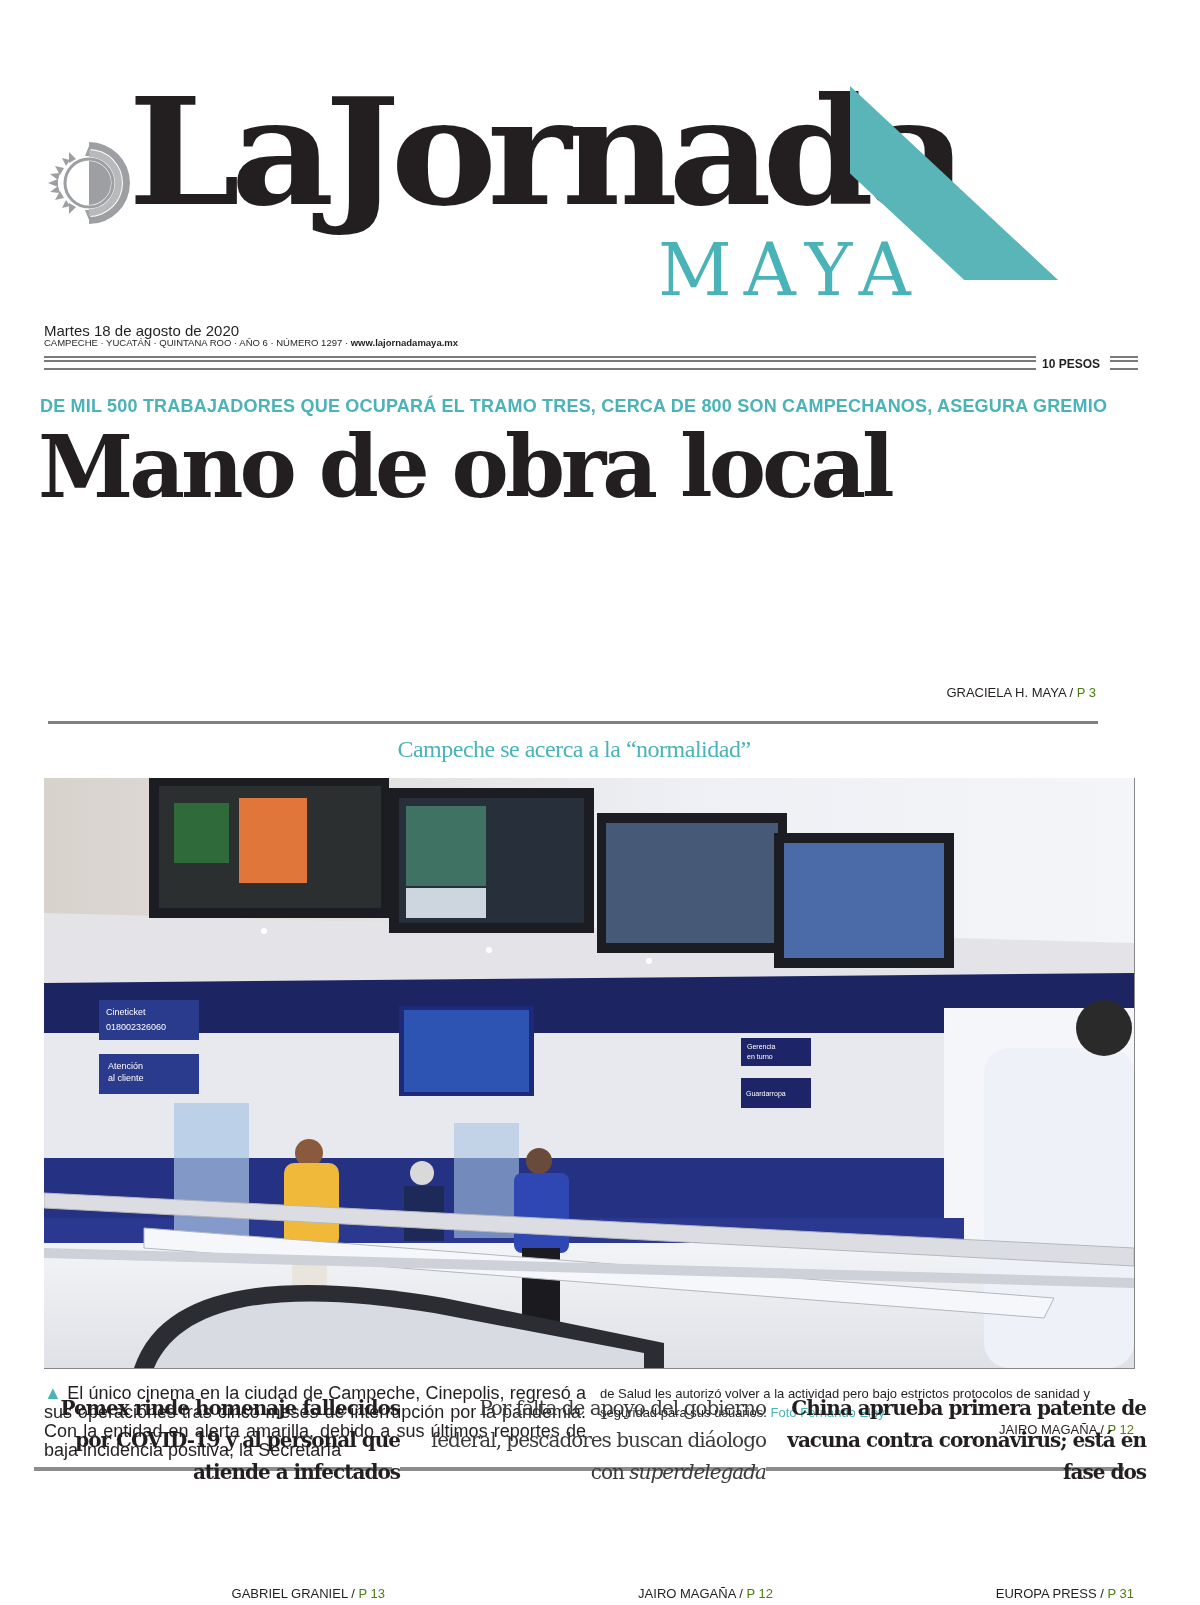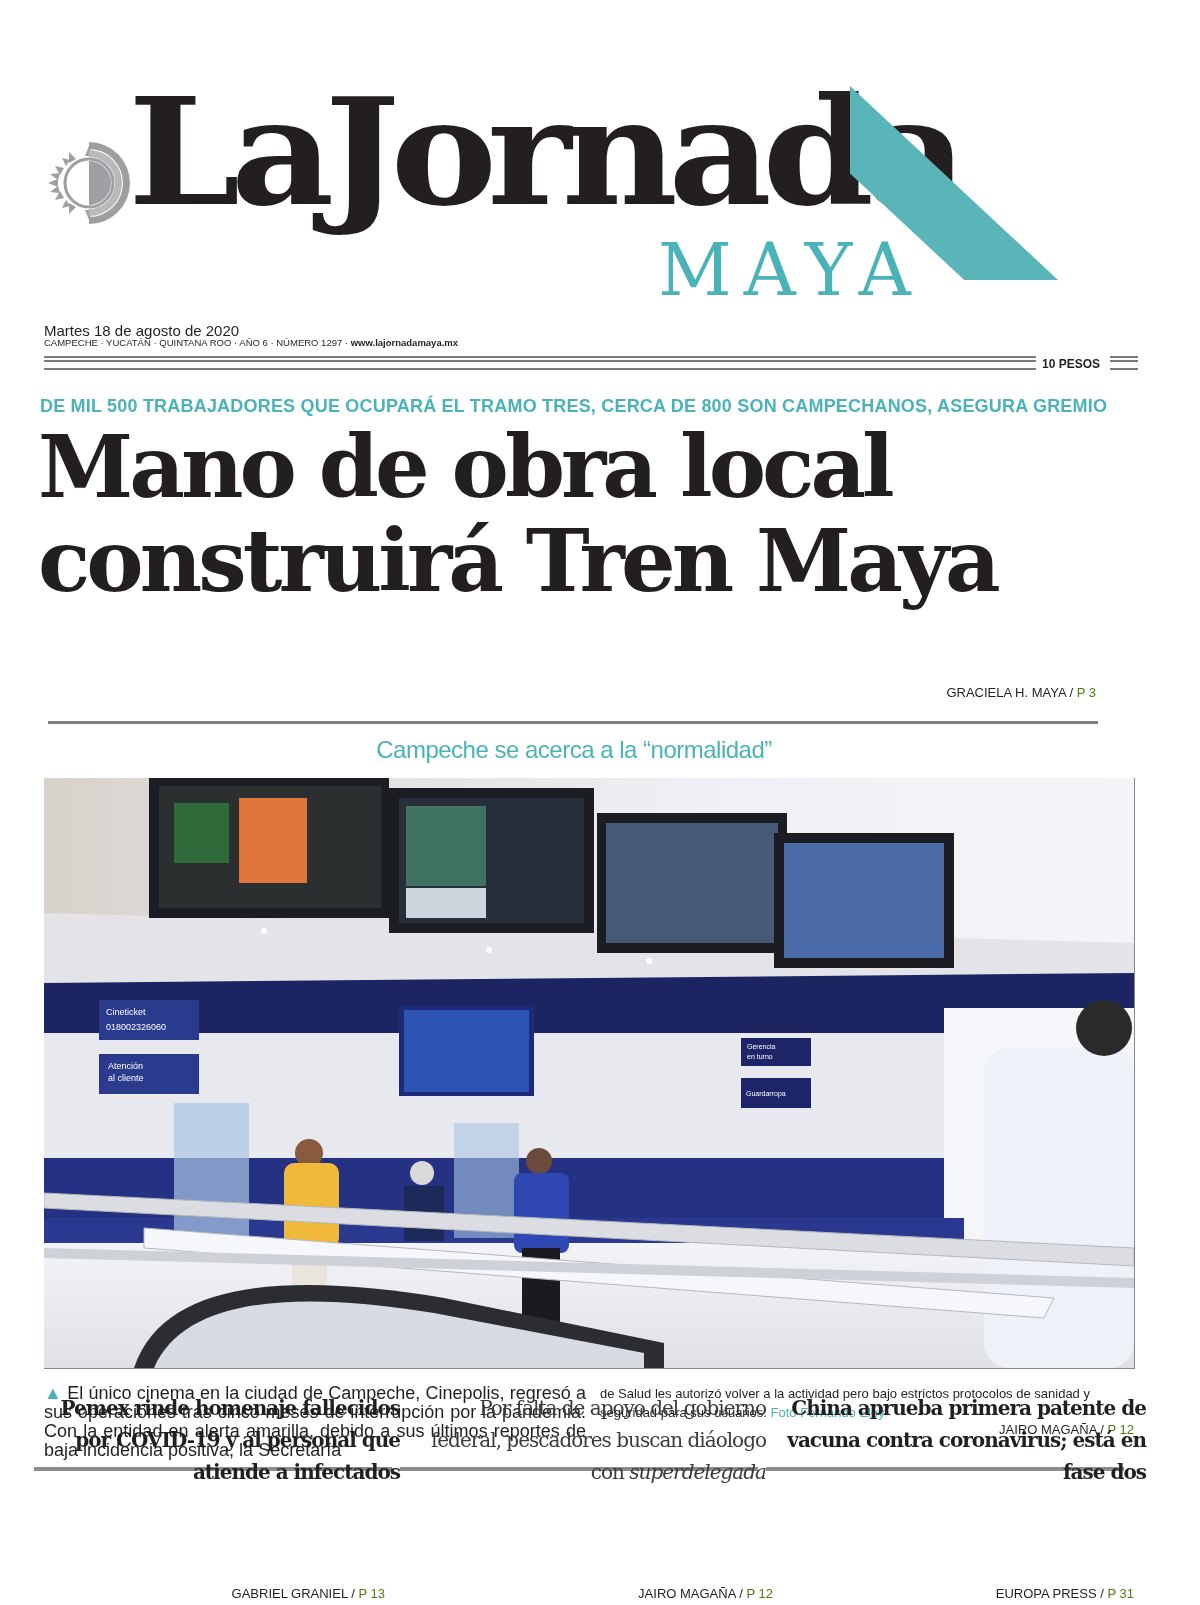--- a/index.html
+++ b/index.html
@@ -23,21 +23,21 @@
   .rule3 { position:absolute; height:10px; border-top:2px solid #7a7a7a; border-bottom:2px solid #7a7a7a; }
   .rule3::after { content:""; position:absolute; left:0; right:0; top:2px; height:2px; background:#7a7a7a; }
   #price { left:1042px; top:357px; font-size:12px; font-weight:bold; letter-spacing:0; }
 
   #kicker { left:40px; top:396px; font-size:18px; font-weight:bold; color:#4ab3b8; letter-spacing:0.2px; white-space:nowrap; }
   #headline { left:38px; top:420px; width:1140px; font-family:"DejaVu Serif", serif; font-weight:bold; font-size:86px; line-height:94px; letter-spacing:-4px; color:#231f20; }
   #hl-byline { right:104px; top:685px; font-size:13px; }
   .pg { color:#4d7c0f; }
 
   #hr-photo { left:48px; top:721px; width:1050px; height:3px; background:#808080; }
-  #photo-title { left:0; width:1148px; top:736px; text-align:center; font-family:Liberation Sans, sans-serif; font-size:24px; color:#4ab3b8; letter-spacing:-0.5px; }
+  #photo-title { left:0; width:1148px; top:736px; text-align:center; font-family:Liberation Serif, serif; font-size:24px; color:#4ab3b8; letter-spacing:-0.5px; }
 
   #photo { left:44px; top:778px; width:1090px; height:590px; overflow:hidden; background:#0ea5e9; border-right:1px solid #888; border-bottom:1px solid #888; }
 
   #caption1 { left:44px; top:1384px; width:542px; font-size:18px; line-height:19px; text-align:justify; }
   #caption2 { left:600px; top:1384px; width:534px; font-size:13px; line-height:19px; }
   #cap-byline { right:66px; top:1422px; font-size:13px; }
 
   .story-rule { position:absolute; top:1467px; height:4px; background:#8c8c8c; }
   .story { position:absolute; top:1392px; font-family:"DejaVu Serif", serif; font-size:20px; line-height:32px; letter-spacing:-1px;text-align:right; }
   .story.bold { font-weight:bold; }
@@ -76,21 +76,20 @@
 <div id="date" class="abs sans">Martes 18 de agosto de 2020</div>
 <div id="edition" class="abs sans"><span>CAMPECHE · YUCATÁN · QUINTANA ROO · AÑO 6 · NÚMERO 1297 · </span><b>www.lajornadamaya.mx</b></div>
 
 <div class="rule3" style="left:44px; top:356px; width:992px;"></div>
 <div id="price" class="abs sans">10 PESOS</div>
 <div class="rule3" style="left:1110px; top:356px; width:28px;"></div>
 
 <div id="kicker" class="abs sans">DE MIL 500 TRABAJADORES QUE OCUPARÁ EL TRAMO TRES, CERCA DE 800 SON CAMPECHANOS, ASEGURA GREMIO</div>
 <div id="headline" class="abs">
   <div>Mano de obra local</div>
-  <div>construirá Tren Maya</div>
 </div>
 <div id="hl-byline" class="abs sans"><span>GRACIELA H. MAYA</span><span> / </span><span class="pg">P 3</span></div>
 
 <div id="hr-photo" class="abs"></div>
 <div id="photo-title" class="abs">Campeche se acerca a la “normalidad”</div>
 
 <div id="photo" class="abs">
   <svg width="1090" height="590" viewBox="0 0 1090 590">
     <defs>
       <linearGradient id="ceil" x1="0" y1="0" x2="1" y2="0">

